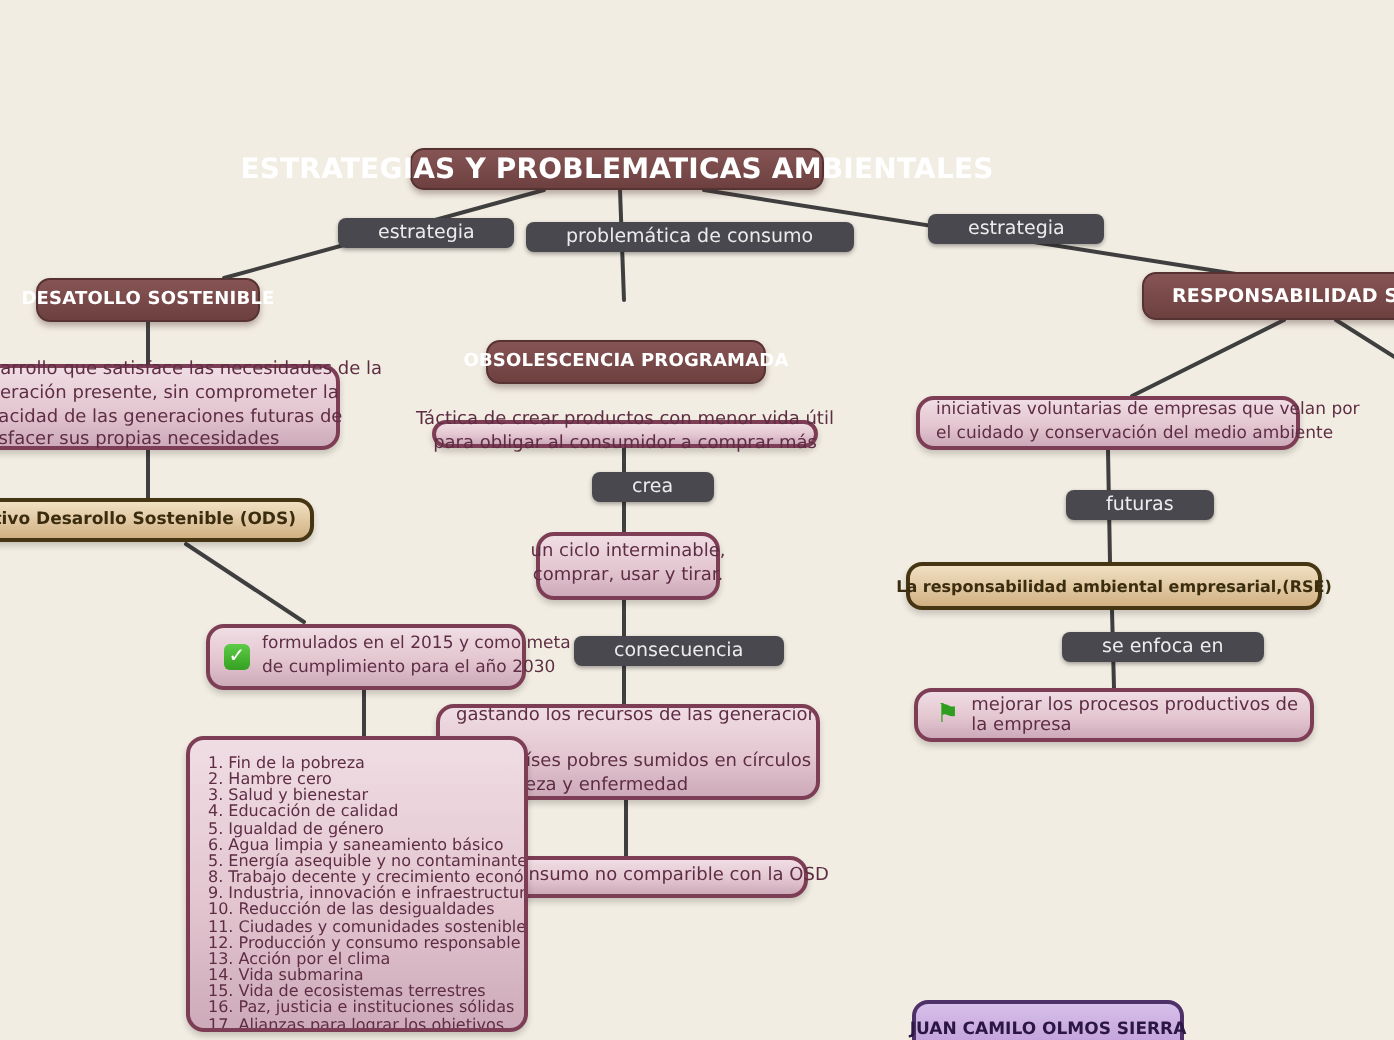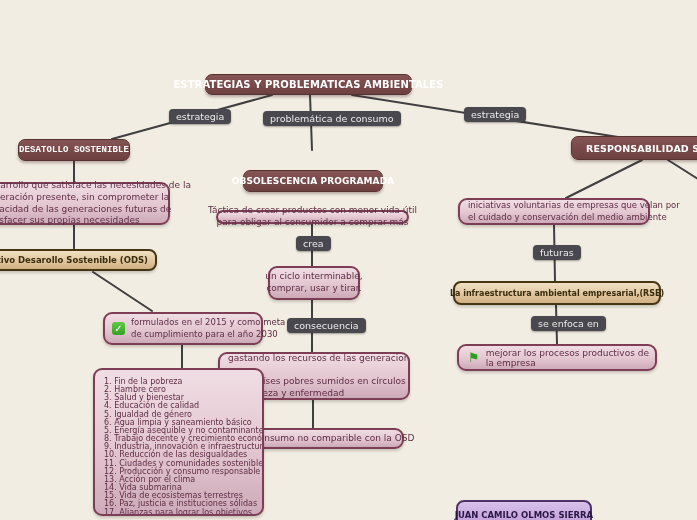--- a/index.html
+++ b/index.html
@@ -4,21 +4,21 @@
 <style>
   html,body{margin:0;padding:0;background:#f2ede2;}
   .stage{position:relative;width:697px;height:520px;overflow:hidden;background:#f2ede2;
          font-family:"DejaVu Sans",sans-serif;}
   svg.wires{position:absolute;left:0;top:0;z-index:1;}
   .node{position:absolute;box-sizing:border-box;z-index:2;}
   .maroon{background:linear-gradient(#865454,#6d4040);color:#fff;font-weight:bold;
           border:1px solid #573232;border-radius:7px;display:flex;align-items:center;
           justify-content:center;font-size:9px;letter-spacing:.1px;white-space:nowrap;
           box-shadow:0 2px 3px rgba(70,40,40,.35);}
-  .glabel{background:#48484e;color:#ececec;font-size:9.5px;padding:2px 7px;border-radius:4px;
+  .glabel{background:#48484e;color:#ececec;font-size:9.5px;padding:2px 20px;border-radius:4px;
           box-shadow:0 1px 2px rgba(0,0,0,.35);white-space:nowrap;z-index:3;}
   .pink{background:linear-gradient(#f0dde4 0%,#e3c6d0 55%,#cdaab9 100%);
         border:2px solid #7d3d55;border-radius:9px;color:#5e2d44;font-size:9px;
         box-shadow:0 2px 3px rgba(0,0,0,.18);}
   .tan{background:linear-gradient(#f1e0c2,#d1b183);border:2px solid #463512;color:#3a2c0e;
        border-radius:8px;font-weight:bold;display:flex;align-items:center;font-size:8.5px;
        white-space:nowrap;box-shadow:0 2px 3px rgba(0,0,0,.18);}
   .purple{background:linear-gradient(#d7c0ea,#b892d4);border:2px solid #4f3169;color:#2b1745;
           border-radius:8px;font-weight:bold;font-size:8.5px;display:flex;
           justify-content:center;align-items:flex-start;padding-top:8px;white-space:nowrap;}
@@ -51,35 +51,35 @@
       <line x1="312" y1="214" x2="312" y2="266"></line>
       <line x1="312" y1="300" x2="312" y2="352"></line>
       <line x1="313" y1="400" x2="313" y2="428"></line>
       <line x1="642" y1="160" x2="566" y2="198"></line>
       <line x1="668" y1="160" x2="706" y2="184"></line>
       <line x1="554" y1="225" x2="555" y2="281"></line>
       <line x1="556" y1="305" x2="557" y2="344"></line>
     </g>
   </svg>
 
-  <div class="node maroon" style="left:205px;top:74px;width:207px;height:21px;font-size:10px;">
+  <div class="node maroon" style="left:205px;top:74px;width:207px;height:21px;font-size:14px;">
     <span>ESTRATEGIAS Y PROBLEMATICAS AMBIENTALES</span>
   </div>
 
   <div class="node glabel" style="left:169px;top:109px;">
     <span>estrategia</span>
   </div>
   <div class="node glabel" style="left:263px;top:111px;">
     <span>problemática de consumo</span>
   </div>
   <div class="node glabel" style="left:464px;top:107px;">
     <span>estrategia</span>
   </div>
 
-  <div class="node maroon" style="left:18px;top:139px;width:112px;height:22px;font-family:Liberation Mono, monospace;">
+  <div class="node maroon" style="left:18px;top:139px;width:112px;height:22px;">
     <span>DESATOLLO SOSTENIBLE</span>
   </div>
 
   <div class="node pink ctr" style="left:-28px;top:182px;width:198px;height:43px;align-items:flex-start;padding-left:9px;">
     <div>
         <div class="ll">Desarrollo que satisface las necesidades de la</div>
         <div class="ll">generación presente, sin comprometer la</div>
         <div class="ll">capacidad de las generaciones futuras de</div>
         <div class="ll">satisfacer sus propias necesidades</div>
       </div>
@@ -167,21 +167,21 @@
         <div class="ll">iniciativas voluntarias de empresas que velan por</div>
         <div class="ll">el cuidado y conservación del medio ambiente</div>
       </div>
   </div>
 
   <div class="node glabel" style="left:533px;top:245px;">
     <span>futuras</span>
   </div>
 
   <div class="node tan" style="left:453px;top:281px;width:208px;height:24px;justify-content:center;font-size:8px;">
-    <span>La infraestructura ambiental empresarial,(RSE)</span>
+    <span>La responsabilidad ambiental empresarial,(RSE)</span>
   </div>
 
   <div class="node glabel" style="left:531px;top:316px;">
     <span>se enfoca en</span>
   </div>
 
   <div class="node pink" style="left:457px;top:344px;width:200px;height:27px;display:flex;align-items:center;padding-left:9px;">
     <div class="iconrow">
       <span class="flag">⚑</span>
       <span>mejorar los procesos productivos de la empresa</span>

